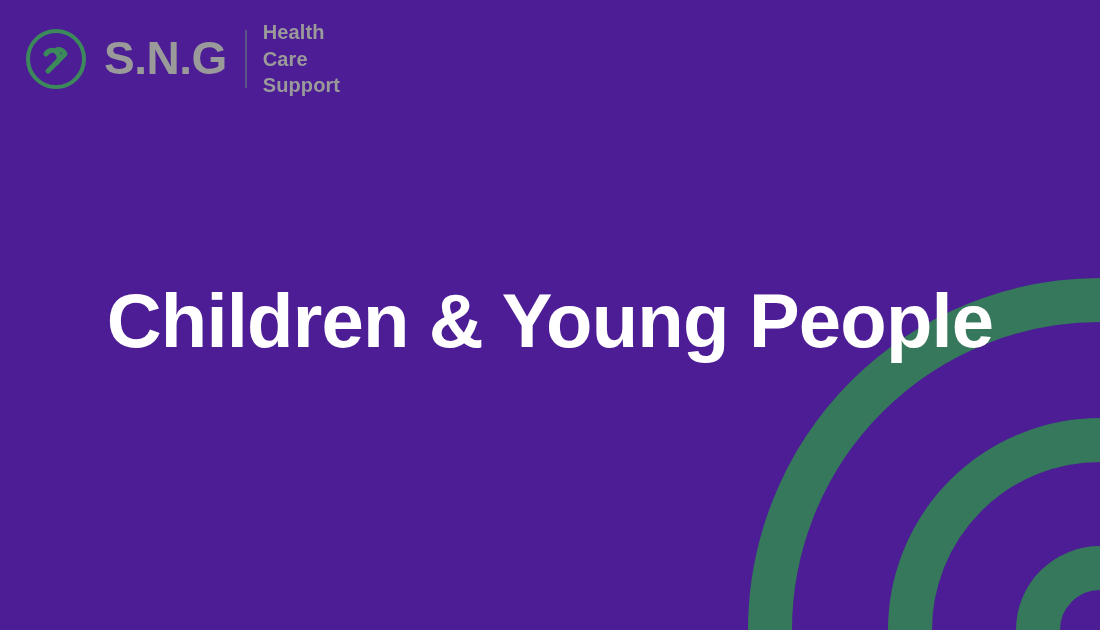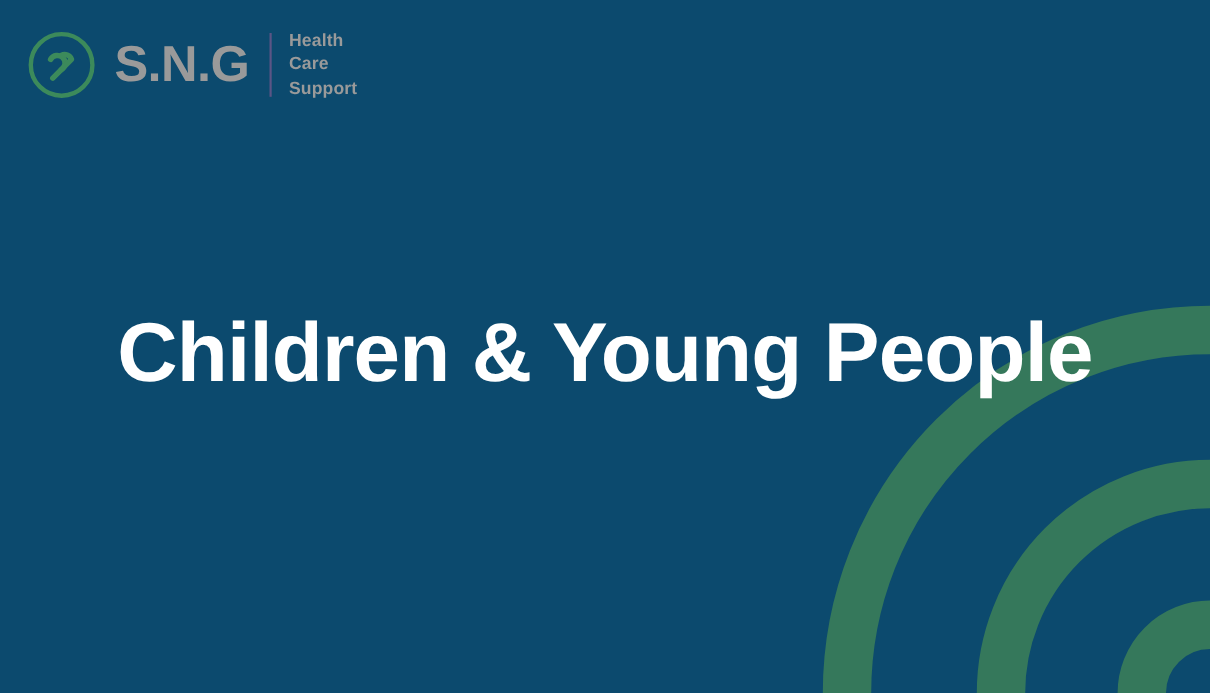--- a/index.html
+++ b/index.html
@@ -5,21 +5,21 @@
   html, body {
     margin: 0;
     padding: 0;
     background: #0d0d0d;
   }
   #banner {
     position: relative;
     width: 1100px;
     height: 630px;
     overflow: hidden;
-    background: #0c4a6e;
+    background: #4c1d95;
     font-family: "Liberation Sans", "DejaVu Sans", sans-serif;
     -webkit-font-smoothing: antialiased;
   }
 
   
   .rings {
     position: absolute;
     right: 0;
     bottom: 0;
     width: 420px;
@@ -58,21 +58,21 @@
   .logo-divider {
     width: 2px;
     height: 58px;
     background: #5b5585;
     margin: 0 16px 0 18px;
     flex: 0 0 2px;
   }
 
   .logo-subwords {
     color: #9a9a9a;
-    font-size: 16px;
+    font-size: 20px;
     font-weight: bold;
     line-height: 1.32;
     letter-spacing: 0.1px;
     white-space: nowrap;
   }
 
   
   .headline {
     position: absolute;
     left: 0;

